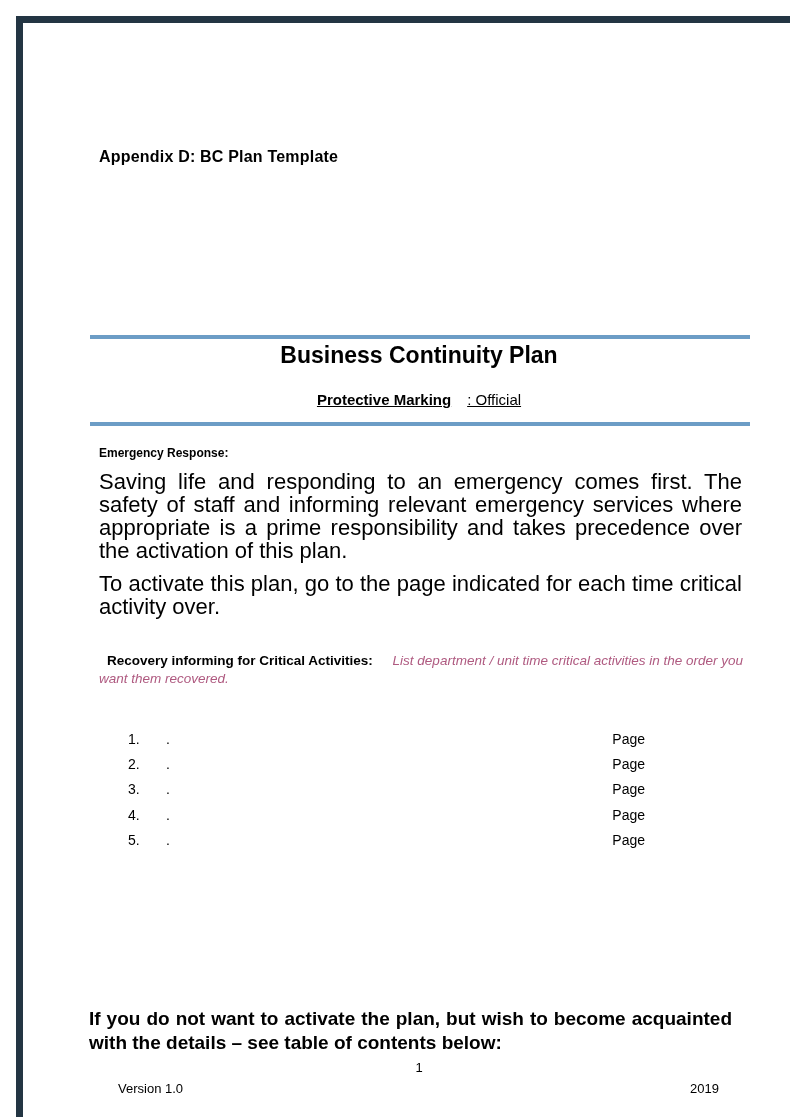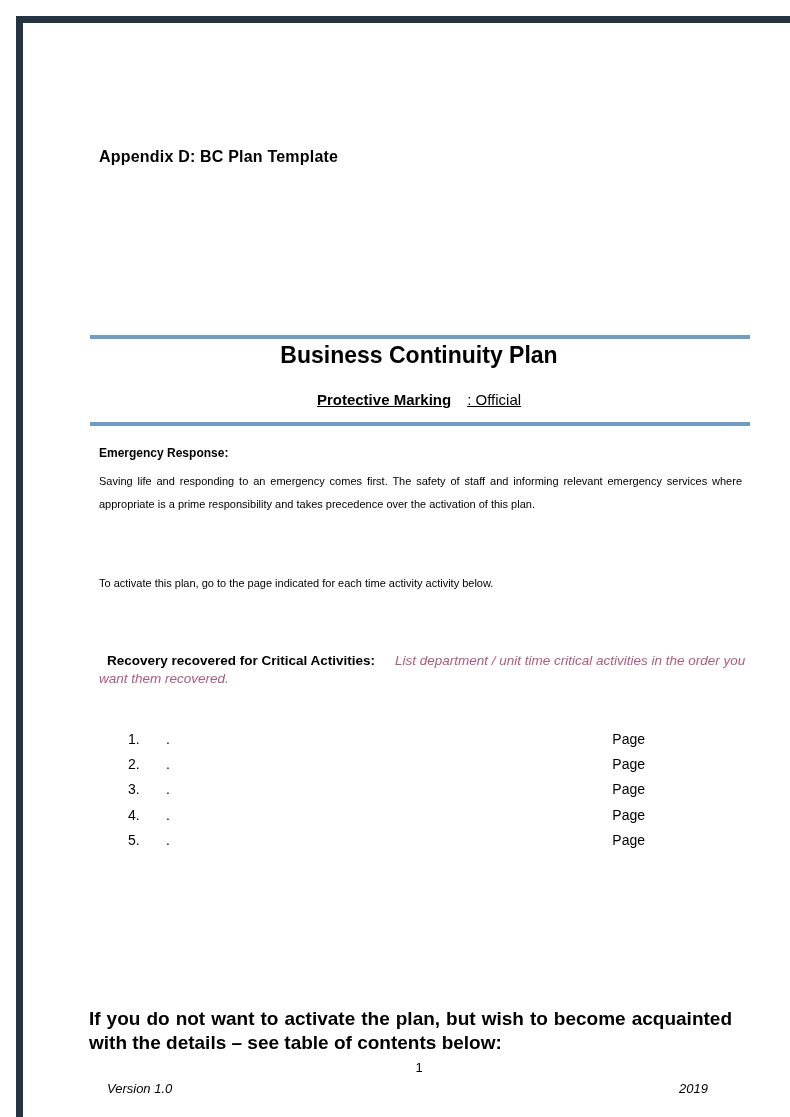--- a/index.html
+++ b/index.html
@@ -44,21 +44,21 @@
     text-decoration: underline;
   }
   .protective .bold { font-weight: bold; }
 
   .er-heading {
     left: 68px; top: 415px;
     font-size: 12px; font-weight: bold;
   }
   .body-par {
     left: 68px; width: 643px;
-    font-size: 11px; line-height: 23px;
+    font-size: 22px; line-height: 23px;
     text-align: justify;
   }
   .er-body { top: 439px; }
   .activate { top: 541px; }
 
   .recovery {
     left: 68px; top: 621px; width: 650px;
     font-size: 13.5px; line-height: 18px;
   }
   .recovery .rp-label { font-weight: bold; }
@@ -77,24 +77,23 @@
     left: 58px; top: 976px; width: 643px;
     font-size: 19px; line-height: 24px;
     text-align: justify;
     font-weight: bold;
   }
   .page-num {
     left: 0; top: 1029px; width: 100%;
     text-align: center; font-size: 13px;
   }
   .footer {
-    left: 68px; top: 1042px; width: 617px;
+    left: 79px; top: 1042px; width: 617px;
     display: flex; justify-content: space-between;
     font-size: 13px;
-    font-style: italic;
   }
 </style>
 </head>
 <body>
 
 <div class="abs appendix-heading">Appendix D: BC Plan Template</div>
 
 <div class="abs rule rule-top"></div>
 
 <div class="abs doc-title">Business Continuity Plan</div>
@@ -102,24 +101,24 @@
 <div class="abs protective">
   <span class="bold">Protective Marking</span><span>: Official</span>
 </div>
 
 <div class="abs rule rule-bottom"></div>
 
 <div class="abs er-heading">Emergency Response:</div>
 
 <div class="abs body-par er-body">Saving life and responding to an emergency comes first. The safety of staff and informing relevant emergency services where appropriate is a prime responsibility and takes precedence over the activation of this plan.</div>
 
-<div class="abs body-par activate">To activate this plan, go to the page indicated for each time activity activity below.</div>
+<div class="abs body-par activate">To activate this plan, go to the page indicated for each time critical activity over.</div>
 
 <div class="abs recovery">
-  <span class="rp-label">Recovery recovered for Critical Activities:</span>
+  <span class="rp-label">Recovery informing for Critical Activities:</span>
   <span class="rp-note">List department / unit time critical activities in the order you want them recovered.</span>
 </div>
 
 <div class="abs activities">
   <div class="act-row">
     <span class="act-num">1.</span>
     <span class="act-text">.</span>
     <span class="act-page">Page</span>
   </div>
   <div class="act-row">

